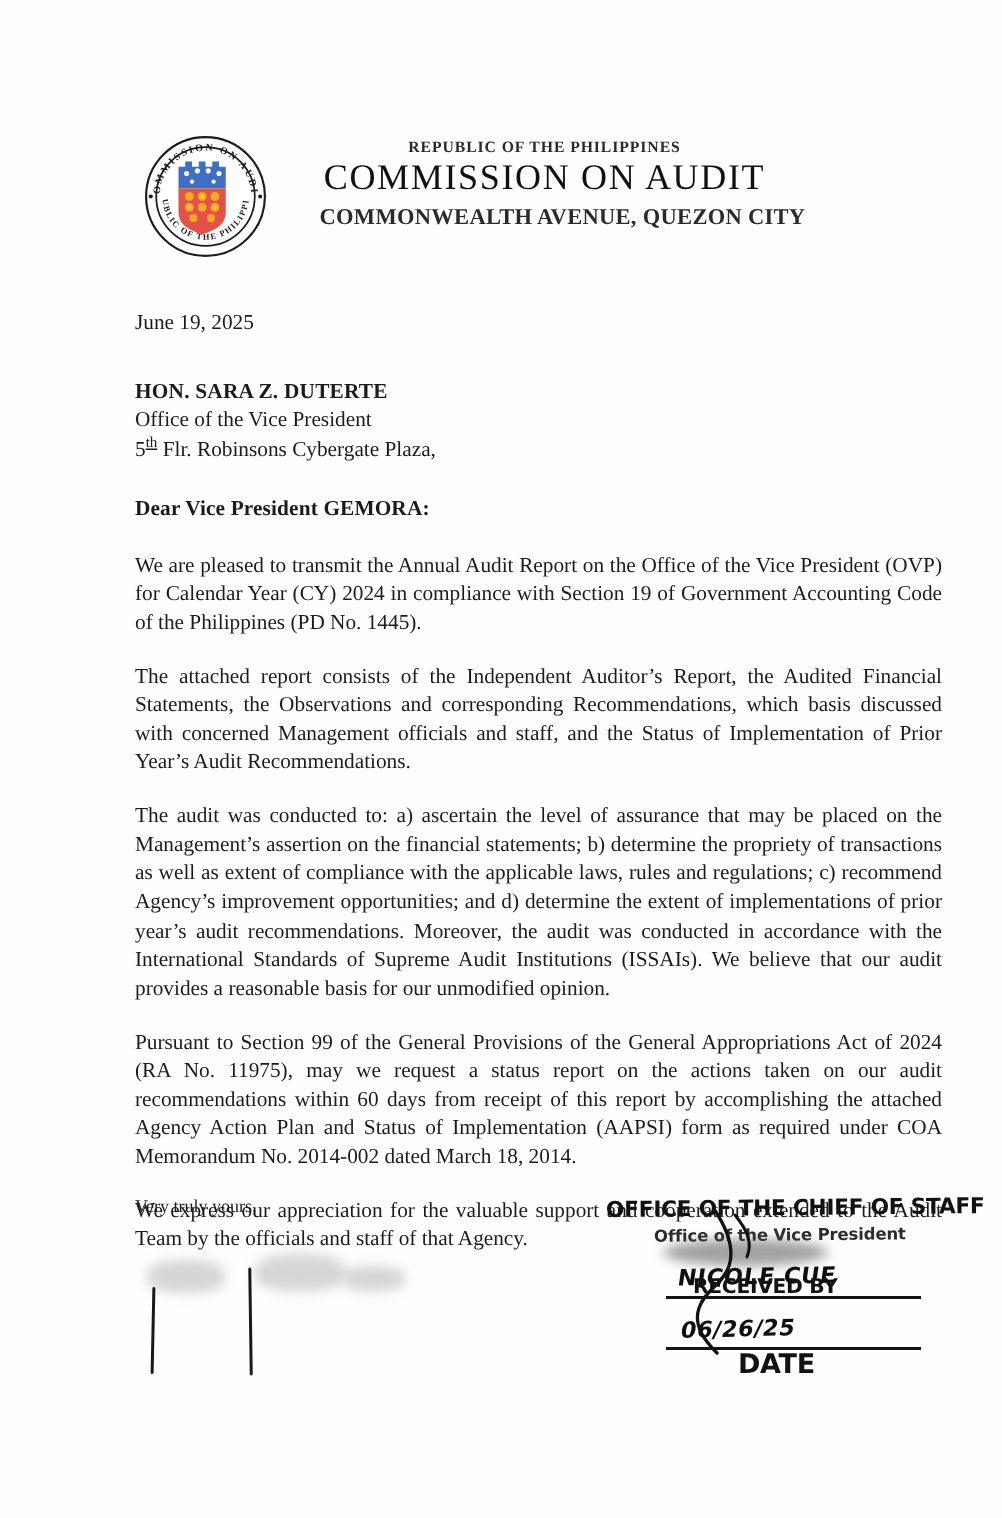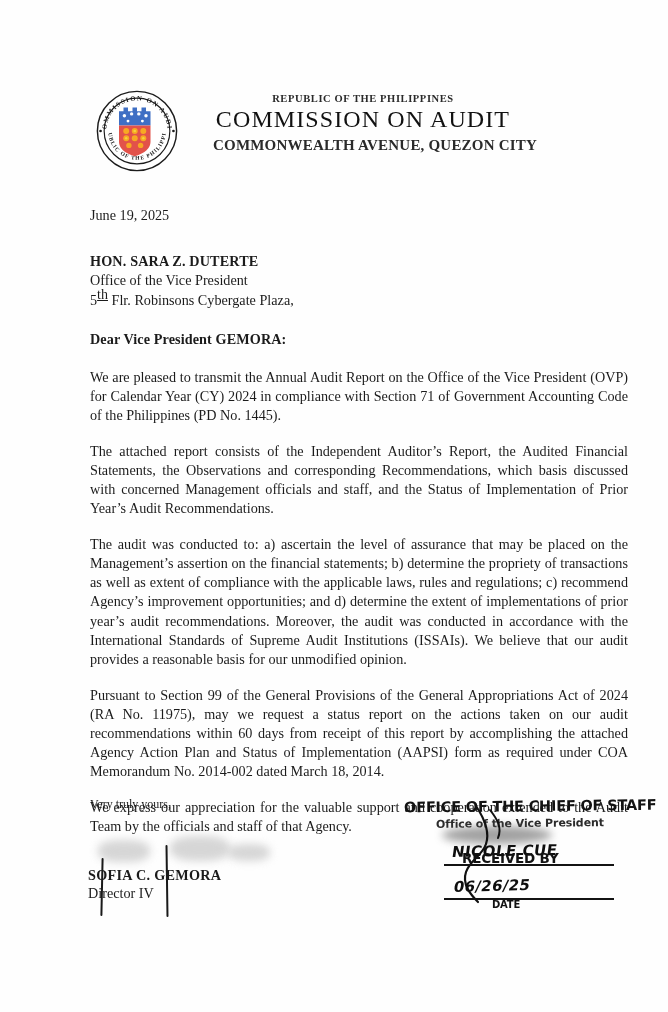--- a/index.html
+++ b/index.html
@@ -100,21 +100,21 @@
     font-size: 14.2px;
     line-height: 1.34;
     margin-bottom: 21px;
     margin-top: 28px;
   }
   .addressee .nm {
     font-weight: 700;
     letter-spacing: 0.15px;
   }
   .addressee sup {
-    font-size: 14px;
+    font-size: 10px;
     vertical-align: super;
     line-height: 0;
     text-decoration: underline;
   }
   .salutation {
     font-size: 14.2px;
     font-weight: 700;
     margin-bottom: 20px;
     letter-spacing: 0.1px;
   }
@@ -224,21 +224,21 @@
     top: 52px;
     font-size: 13.5px;
     font-weight: 700;
     letter-spacing: -0.2px;
     white-space: nowrap;
   }
   .stamp-datelbl {
     position: absolute;
     left: 94px;
     top: 101px;
-    font-size: 10px;
+    font-size: 18px;
     font-weight: 700;
     letter-spacing: -0.2px;
     white-space: nowrap;
   }
   
   .hand {
     position: absolute;
     font-family: "DejaVu Sans", "Liberation Sans", sans-serif;
     font-weight: 700;
     color: #0e0e0e;
@@ -346,42 +346,38 @@
     <div class="date-line">June 19, 2025</div>
 
     <div class="addressee">
       <div class="nm">HON. SARA Z. DUTERTE</div>
       <div>Office of the Vice President</div>
       <div><span>5</span><sup>th</sup><span> Flr. Robinsons Cybergate Plaza,</span></div>
     </div>
 
     <div class="salutation">Dear Vice President GEMORA:</div>
 
-    <p class="para">We are pleased to transmit the Annual Audit Report on the Office of the Vice President (OVP) for Calendar Year (CY) 2024 in compliance with Section 71 of Government Accounting Code of the Philippines (PD No. 1445).</p>
+    <p class="para">We are pleased to transmit the Annual Audit Report on the Office of the Vice President (OVP) for Calendar Year (CY) 2024 in compliance with Section 19 of Government Accounting Code of the Philippines (PD No. 1445).</p>
     <p class="para">The attached report consists of the Independent Auditor’s Report, the Audited Financial Statements, the Observations and corresponding Recommendations, which basis discussed with concerned Management officials and staff, and the Status of Implementation of Prior Year’s Audit Recommendations.</p>
     <p class="para">The audit was conducted to: a) ascertain the level of assurance that may be placed on the Management’s assertion on the financial statements; b) determine the propriety of transactions as well as extent of compliance with the applicable laws, rules and regulations; c) recommend Agency’s improvement opportunities; and d) determine the extent of implementations of prior year’s audit recommendations. Moreover, the audit was conducted in accordance with the International Standards of Supreme Audit Institutions (ISSAIs). We believe that our audit provides a reasonable basis for our unmodified opinion.</p>
     <p class="para">Pursuant to Section 99 of the General Provisions of the General Appropriations Act of 2024 (RA No. 11975), may we request a status report on the actions taken on our audit recommendations within 60 days from receipt of this report by accomplishing the attached Agency Action Plan and Status of Implementation (AAPSI) form as required under COA Memorandum No. 2014-002 dated March 18, 2014.</p>
     <p class="para">We express our appreciation for the valuable support and cooperation extended to the Audit Team by the officials and staff of that Agency.</p>
   </div>
 
   <div class="closing">Very truly yours,</div>
 
   <div class="sig-smudge">
     <span class="sm1"></span>
       <span class="sm2"></span>
       <span class="sm3"></span>
   </div>
 
   <div class="pen-stroke pen-a"></div>
   <div class="pen-stroke pen-b"></div>
 
-  <div class="sig-name-block">
-    <div class="sig-name">SOFIA C. GEMORA</div>
-    <div class="sig-title">Director IV</div>
-  </div>
 
   <div class="stamp">
     <div class="stamp-title">OFFICE OF THE CHIEF OF STAFF</div>
     <div class="stamp-sub">Office of the Vice President</div>
 
     <div class="stamp-ink-blob"></div>
 
     <svg class="flourish" viewBox="0 0 236 116" xmlns="http://www.w3.org/2000/svg">
       <path d="M78,8 C 86,20 92,34 88,46 C 84,58 72,62 68,74 C 64,86 72,96 80,104" fill="none" stroke="#111" stroke-width="2.2" stroke-linecap="round"></path>
       <path d="M92,12 C 100,22 104,30 100,40" fill="none" stroke="#111" stroke-width="2" stroke-linecap="round"></path>

